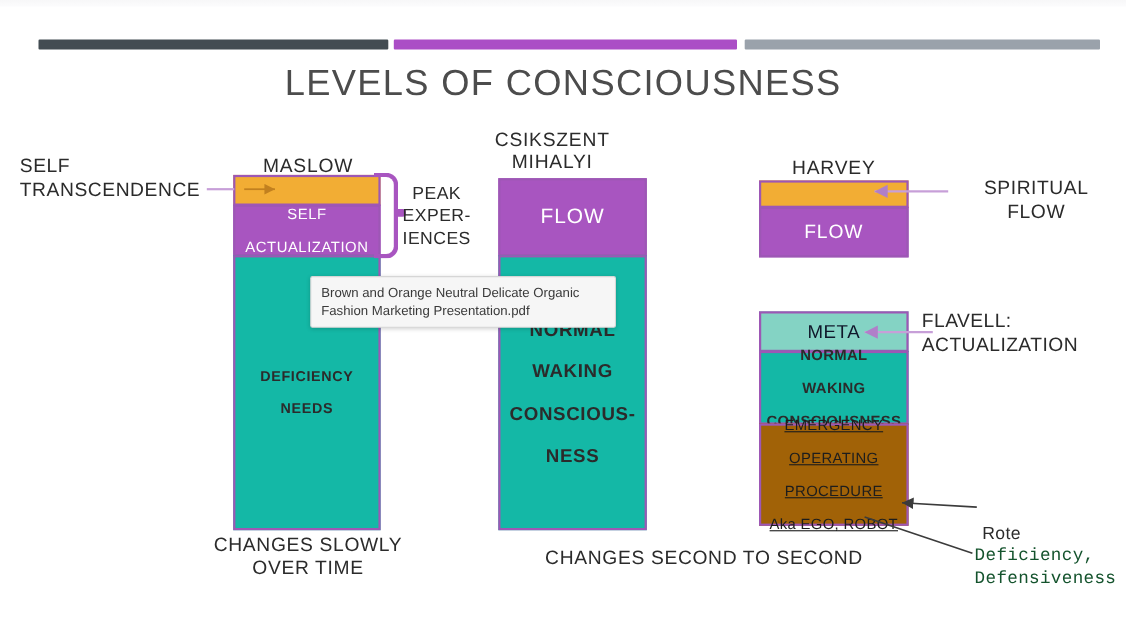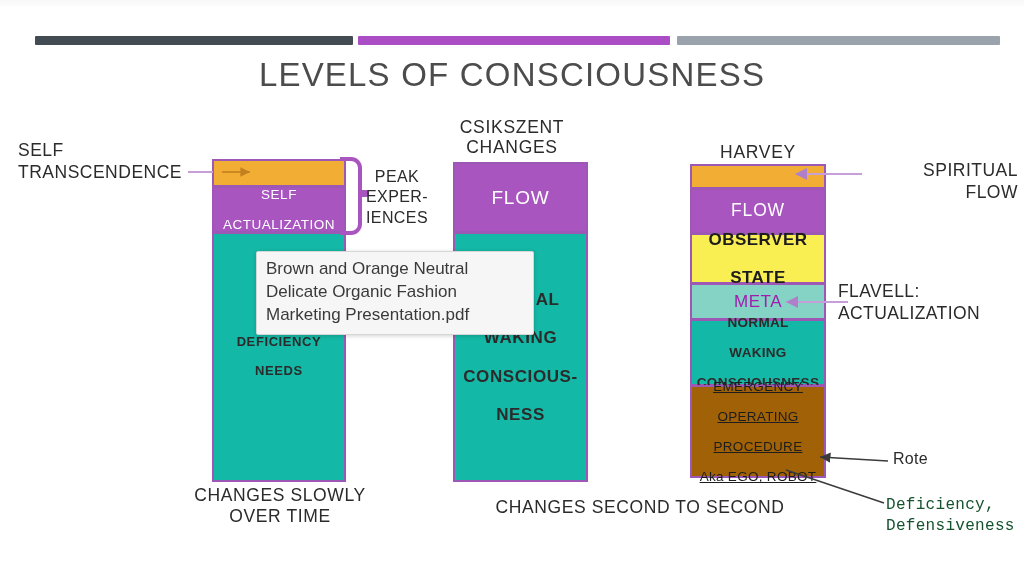--- a/index.html
+++ b/index.html
@@ -66,21 +66,21 @@
     justify-content: center;
     text-align: center;
     line-height: 1.12;
   }
   .band span { display: block; padding: 0 3px; }
 
   .c-orange { background: #f2ad34; }
   .c-purple { background: #a855c0; color: #ffffff; }
   .c-gray   { background: #14b8a6; color: #2b2b2b; font-weight: bold; }
   .c-yellow { background: #f9ee52; color: #1d1d1d; }
-  .c-teal   { background: #84d3c4; color: #a21caf; }
+  .c-teal   { background: #84d3c4; color: #0f172a; }
   .c-red    { background: #a16207; color: #1d1d1d; text-decoration: underline; }
 
   
   #maslow-name { left: 205px; top: 141px; width: 150px; }
   #maslow-top     { left: 212px; top: 159px; width: 134px; height: 28px; }
   #maslow-selfact { left: 212px; top: 186px; width: 134px; height: 47px;
                     font-size: 13.5px; letter-spacing: 0.5px; }
   #maslow-def     { left: 212px; top: 232px; width: 134px; height: 250px;
                     font-size: 13px; letter-spacing: 0.6px; }
 
@@ -106,21 +106,21 @@
     left: 366px; top: 167px;
     width: 62px;
     font-size: 16px;
     letter-spacing: 0.4px;
     color: #2b2b2b;
     line-height: 1.28;
     text-align: center;
   }
 
   
-  #csik-name { left: 432px; top: 118px; width: 160px; }
+  #csik-name { left: 422px; top: 118px; width: 160px; }
   #csik-flow   { left: 453px; top: 162px; width: 135px; height: 71px;
                  font-size: 19px; letter-spacing: 0.8px; }
   #csik-normal { left: 453px; top: 232px; width: 135px; height: 250px;
                  font-size: 17px; letter-spacing: 0.6px; }
 
   
   #harvey-name { left: 682px; top: 143px; width: 152px; }
   #harvey-top      { left: 690px; top: 164px; width: 136px; height: 25px; }
   #harvey-flow     { left: 690px; top: 188px; width: 136px; height: 46px;
                      font-size: 17.5px; letter-spacing: 0.8px; }
@@ -142,39 +142,39 @@
     letter-spacing: 0.5px;
     color: #2b2b2b;
     line-height: 1.25;
   }
 
   
   #spiritual-flow {
     position: absolute;
     left: 866px; top: 160px;
     width: 152px;
-    text-align: right;
+    text-align: center;
     font-size: 17.5px;
     letter-spacing: 0.5px;
     color: #2b2b2b;
     line-height: 1.25;
   }
   #flavell {
     position: absolute;
     left: 838px; top: 281px;
     width: 184px;
     text-align: left;
     font-size: 17.5px;
     letter-spacing: 0.4px;
     color: #2b2b2b;
     line-height: 1.25;
   }
   #rote-label {
     position: absolute;
-    left: 893px; top: 450px;
+    left: 893px; top: 477px;
     font-size: 16px;
     letter-spacing: 0.3px;
     color: #2b2b2b;
   }
   #defens-label {
     position: absolute;
     left: 886px; top: 495px;
     width: 138px;
     font-size: 16px;
     letter-spacing: 0.3px;
@@ -199,28 +199,28 @@
     letter-spacing: 0.6px;
     color: #2b2b2b;
     line-height: 1.2;
   }
   #cap-left  { left: 175px; top: 485px; width: 210px; }
   #cap-right { left: 450px; top: 497px; width: 380px; }
 
   
   #file-tooltip {
     position: absolute;
-    left: 256px; top: 251px;
+    left: 282px; top: 251px;
     width: 258px;
     padding: 6px 9px 7px 9px;
     background: #f6f6f6;
     border: 1px solid #d6d6d6;
     border-radius: 2px;
     box-shadow: 0 1px 4px rgba(0,0,0,0.18);
-    font-size: 17px;
+    font-size: 12px;
     line-height: 1.35;
     color: #3a3a3a;
   }
 </style>
 </head>
 <body>
 
 <div id="slide">
 
   <div class="topstrip"></div>
@@ -229,20 +229,21 @@
   <div class="accent" id="accent-purple"></div>
   <div class="accent" id="accent-gray"></div>
 
   <div id="title">LEVELS OF CONSCIOUSNESS</div>
 
   <div id="self-trans">
     <div>SELF</div>
     <div>TRANSCENDENCE</div>
   </div>
 
+  <div class="colname" id="maslow-name">MASLOW</div>
 
   <div class="band c-orange" id="maslow-top"></div>
 
   <div class="band c-purple" id="maslow-selfact">
     <span>
       <span>SELF</span><br>
       <span>ACTUALIZATION</span>
     </span>
   </div>
 
@@ -256,21 +257,21 @@
   <div id="peak-bracket"></div>
   <div id="peak-nub"></div>
   <div id="peak-label">
     <div>PEAK</div>
     <div>EXPER-</div>
     <div>IENCES</div>
   </div>
 
   <div class="colname" id="csik-name">
     <div>CSIKSZENT</div>
-    <div>CHANGES</div>
+    <div>MIHALYI</div>
   </div>
 
   <div class="band c-purple" id="csik-flow">
     <span>FLOW</span>
   </div>
 
   <div class="band c-gray" id="csik-normal">
     <span>
       <span>NORMAL</span><br>
       <span>WAKING</span><br>
@@ -280,26 +281,20 @@
   </div>
 
   <div class="colname" id="harvey-name">HARVEY</div>
 
   <div class="band c-orange" id="harvey-top"></div>
 
   <div class="band c-purple" id="harvey-flow">
     <span>FLOW</span>
   </div>
 
-  <div class="band c-yellow" id="harvey-observer">
-    <span>
-      <span>OBSERVER</span><br>
-      <span>STATE</span>
-    </span>
-  </div>
 
   <div class="band c-teal" id="harvey-meta">
     <span>META</span>
   </div>
 
   <div class="band c-gray" id="harvey-nwc">
     <span>
       <span>NORMAL</span><br>
       <span>WAKING</span><br>
       <span>CONSCIOUSNESS</span>

